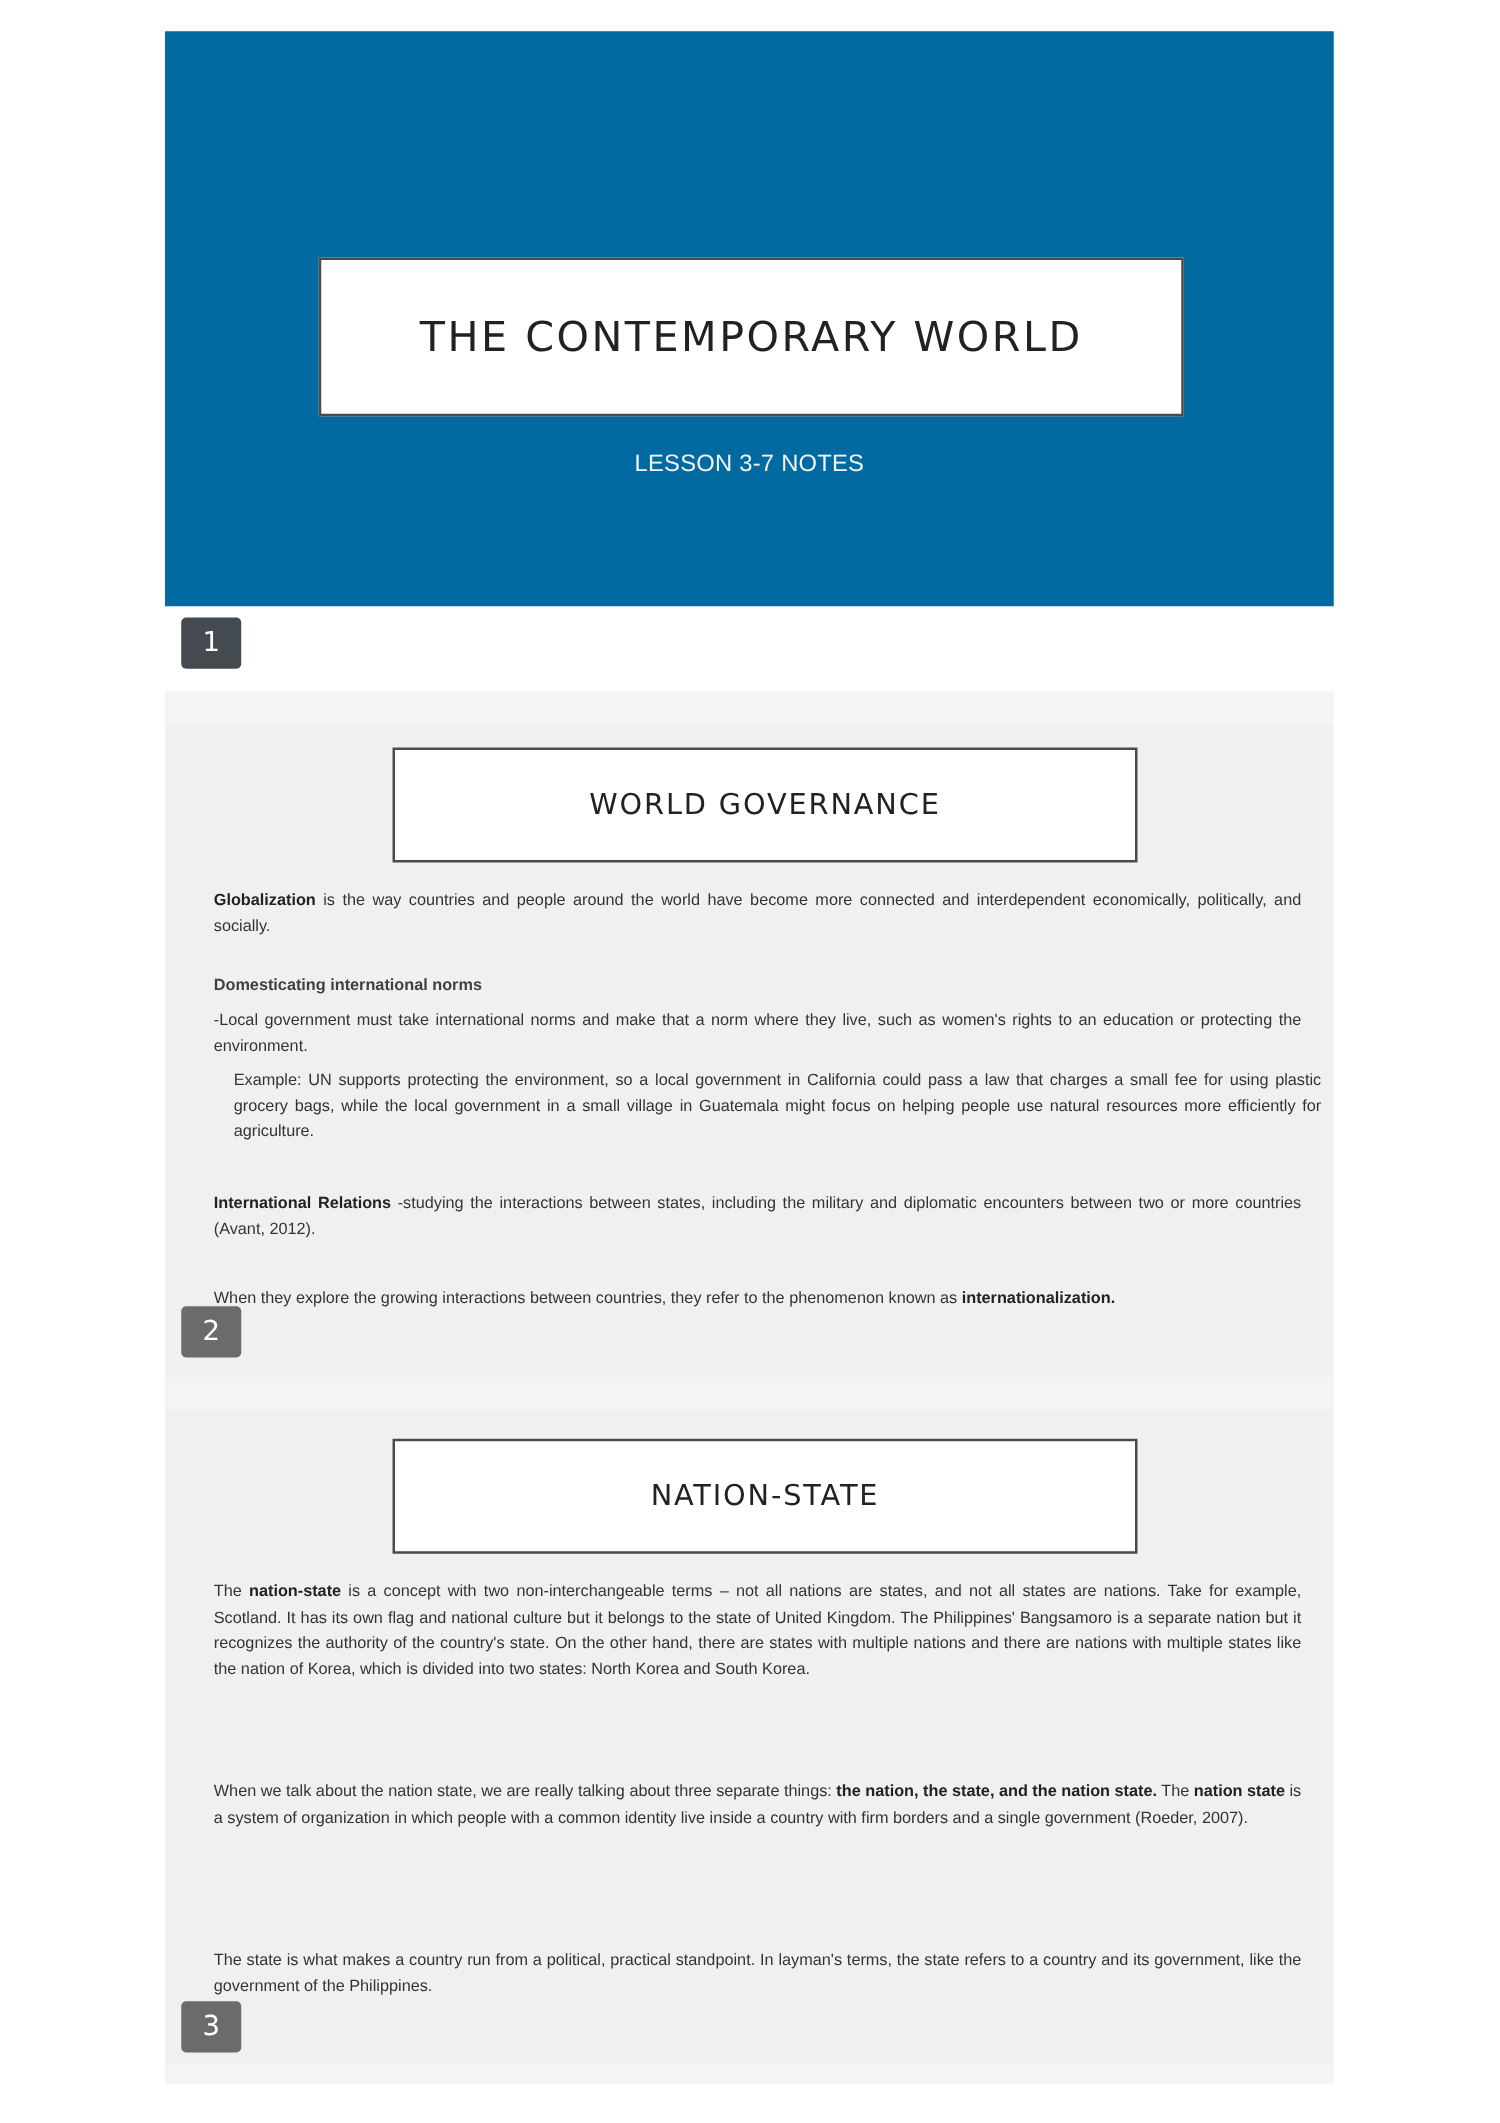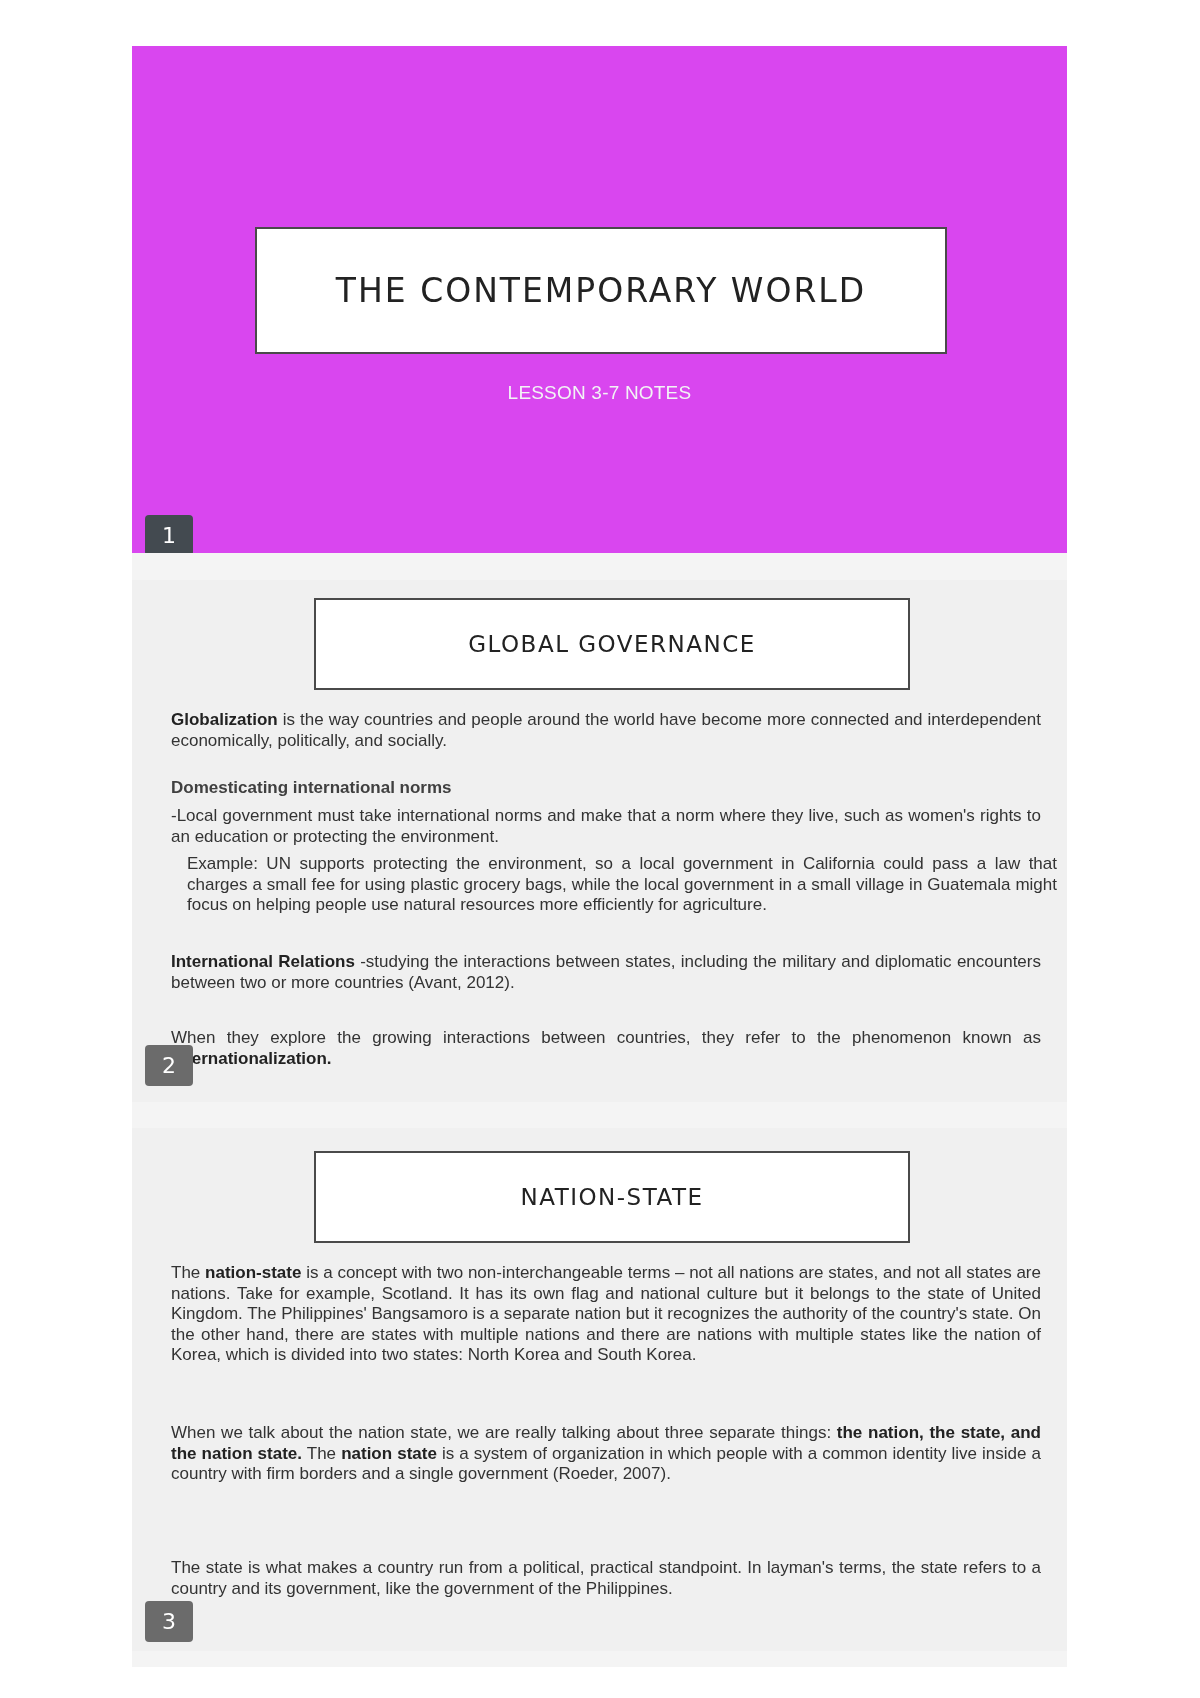--- a/index.html
+++ b/index.html
@@ -8,21 +8,21 @@
       font-family: "Liberation Sans", "DejaVu Sans", sans-serif;
       color: #2b2b2b;
     }
     .slide {
       position: absolute; left: 132px; width: 935px;
       box-sizing: border-box;
     }
     .slide-gap {
       position: absolute; left: 132px; width: 935px; background: #f4f4f4;
     }
-    #slide-1 { top: 46px; height: 528px; background: #d946ef; }
+    #slide-1 { top: 25px; height: 460px; background: #0369a1; }
     #slide-2 { top: 580px; height: 522px; background: #f0f0f0; }
     #slide-3 { top: 1128px; height: 523px; background: #f0f0f0; }
 
     .title-box {
       position: absolute; background: #ffffff; border: 2px solid #4a4a4a;
       box-sizing: border-box; display: flex; align-items: center; justify-content: center;
       text-align: center; color: #222; letter-spacing: 1.5px;
       font-family: "DejaVu Sans", sans-serif; font-weight: normal;
     }
     #slide-1 .title-box { left: 123px; top: 181px; width: 692px; height: 127px; font-size: 33px; letter-spacing: 2px; }
@@ -37,21 +37,21 @@
     .badge {
       position: absolute; left: 13px; width: 48px; height: 41px; border-radius: 4px;
       color: #ffffff; font-size: 22px; display: flex; align-items: center; justify-content: center;
       font-family: "DejaVu Sans", sans-serif;
     }
     #slide-1 .badge { top: 469px; background: #434a50; }
     #slide-2 .badge { top: 465px; background: #6b6b6b; }
     #slide-3 .badge { top: 473px; background: #6b6b6b; }
 
     .para {
-      position: absolute; left: 39px; width: 870px; font-size: 17px; line-height: 20.5px;
+      position: absolute; left: 39px; width: 870px; font-size: 13px; line-height: 20.5px;
       color: #333; text-align: justify; margin: 0;
     }
     .para b { font-weight: bold; color: #222; }
     .heading { font-weight: bold; color: #404040; }
   </style>
 </head>
 <body>
 
 <section class="slide" id="slide-1">
   <div class="title-box">
@@ -59,21 +59,21 @@
   </div>
   <div class="subtitle">LESSON 3-7 NOTES</div>
   <div class="badge">1</div>
 </section>
 
 <div class="slide-gap" style="top:553px;height:27px;"></div>
 
 <section class="slide" id="slide-2">
   <div class="title-box">
     <div>
-      <div>GLOBAL GOVERNANCE</div>
+      <div>WORLD GOVERNANCE</div>
     </div>
   </div>
 
   <p class="para" style="top:130px;"><b>Globalization</b><span> is the way countries and people around the world have become more connected and interdependent economically, politically, and socially.</span></p>
 
   <p class="para heading" style="top:198px;">Domesticating international norms</p>
 
   <p class="para" style="top:226px;">-Local government must take international norms and make that a norm where they live, such as women's rights to an education or protecting the environment.</p>
 
   <p class="para" style="top:274px;margin-left:16px;">Example: UN supports protecting the environment, so a local government in California could pass a law that charges a small fee for using plastic grocery bags, while the local government in a small village in Guatemala might focus on helping people use natural resources more efficiently for agriculture.</p>

